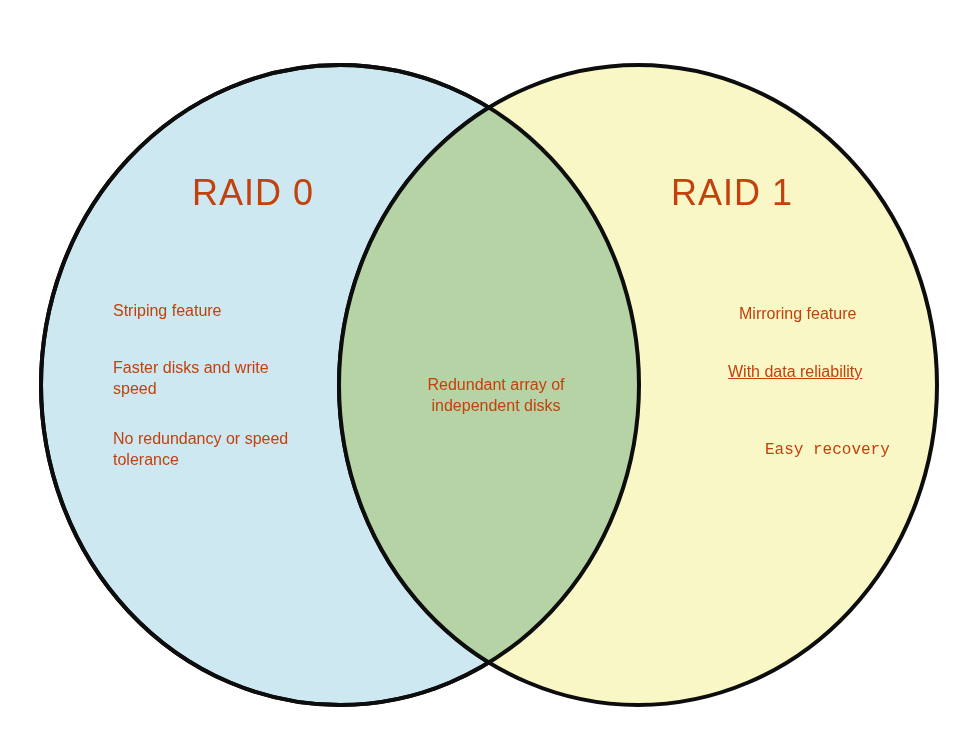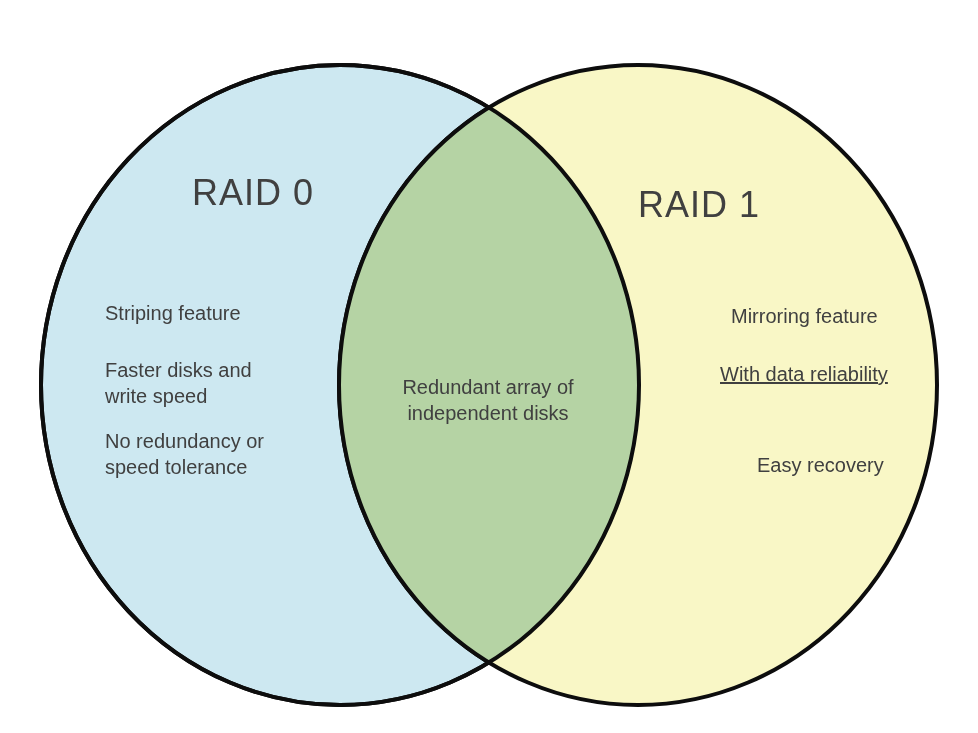--- a/index.html
+++ b/index.html
@@ -15,40 +15,41 @@
     background: #ffffff;
     overflow: hidden;
   }
   .venn-svg {
     position: absolute;
     left: 0;
     top: 0;
   }
   .label {
     position: absolute;
-    color: #404040;
+    color: #c2410c;
   }
   .circle-title {
     font-size: 36px;
     text-align: center;
     letter-spacing: 1px;
   }
   .item {
-    font-size: 20px;
+    font-size: 16px;
     line-height: 1.32;
+    margin-left: 8px;
   }
   .title-left   { left: 148px; top: 172px; width: 210px; }
-  .title-right  { left: 594px; top: 172px; width: 210px; margin-top: 12px; }
+  .title-right  { left: 627px; top: 172px; width: 210px; }
   .item-striping    { left: 105px; top: 300px; width: 200px; }
   .item-faster      { left: 105px; top: 357px; width: 190px; }
   .item-noredundancy{ left: 105px; top: 428px; width: 210px; }
   .item-overlap     { left: 397px; top: 374px; width: 182px; text-align: center; }
   .item-mirroring   { left: 731px; top: 303px; width: 160px; }
   .item-reliability { left: 720px; top: 361px; width: 180px; text-decoration: underline; }
-  .item-recovery    { left: 757px; top: 452px; width: 140px; }
+  .item-recovery    { left: 757px; top: 440px; width: 140px; font-family: Liberation Mono, monospace; }
 </style>
 </head>
 <body>
 
 <div class="canvas">
 
   <svg class="venn-svg" width="978" height="733" viewBox="0 0 978 733">
     <defs>
       <clipPath id="clip-left-ellipse">
         <ellipse cx="340" cy="385" rx="299" ry="320"></ellipse>

